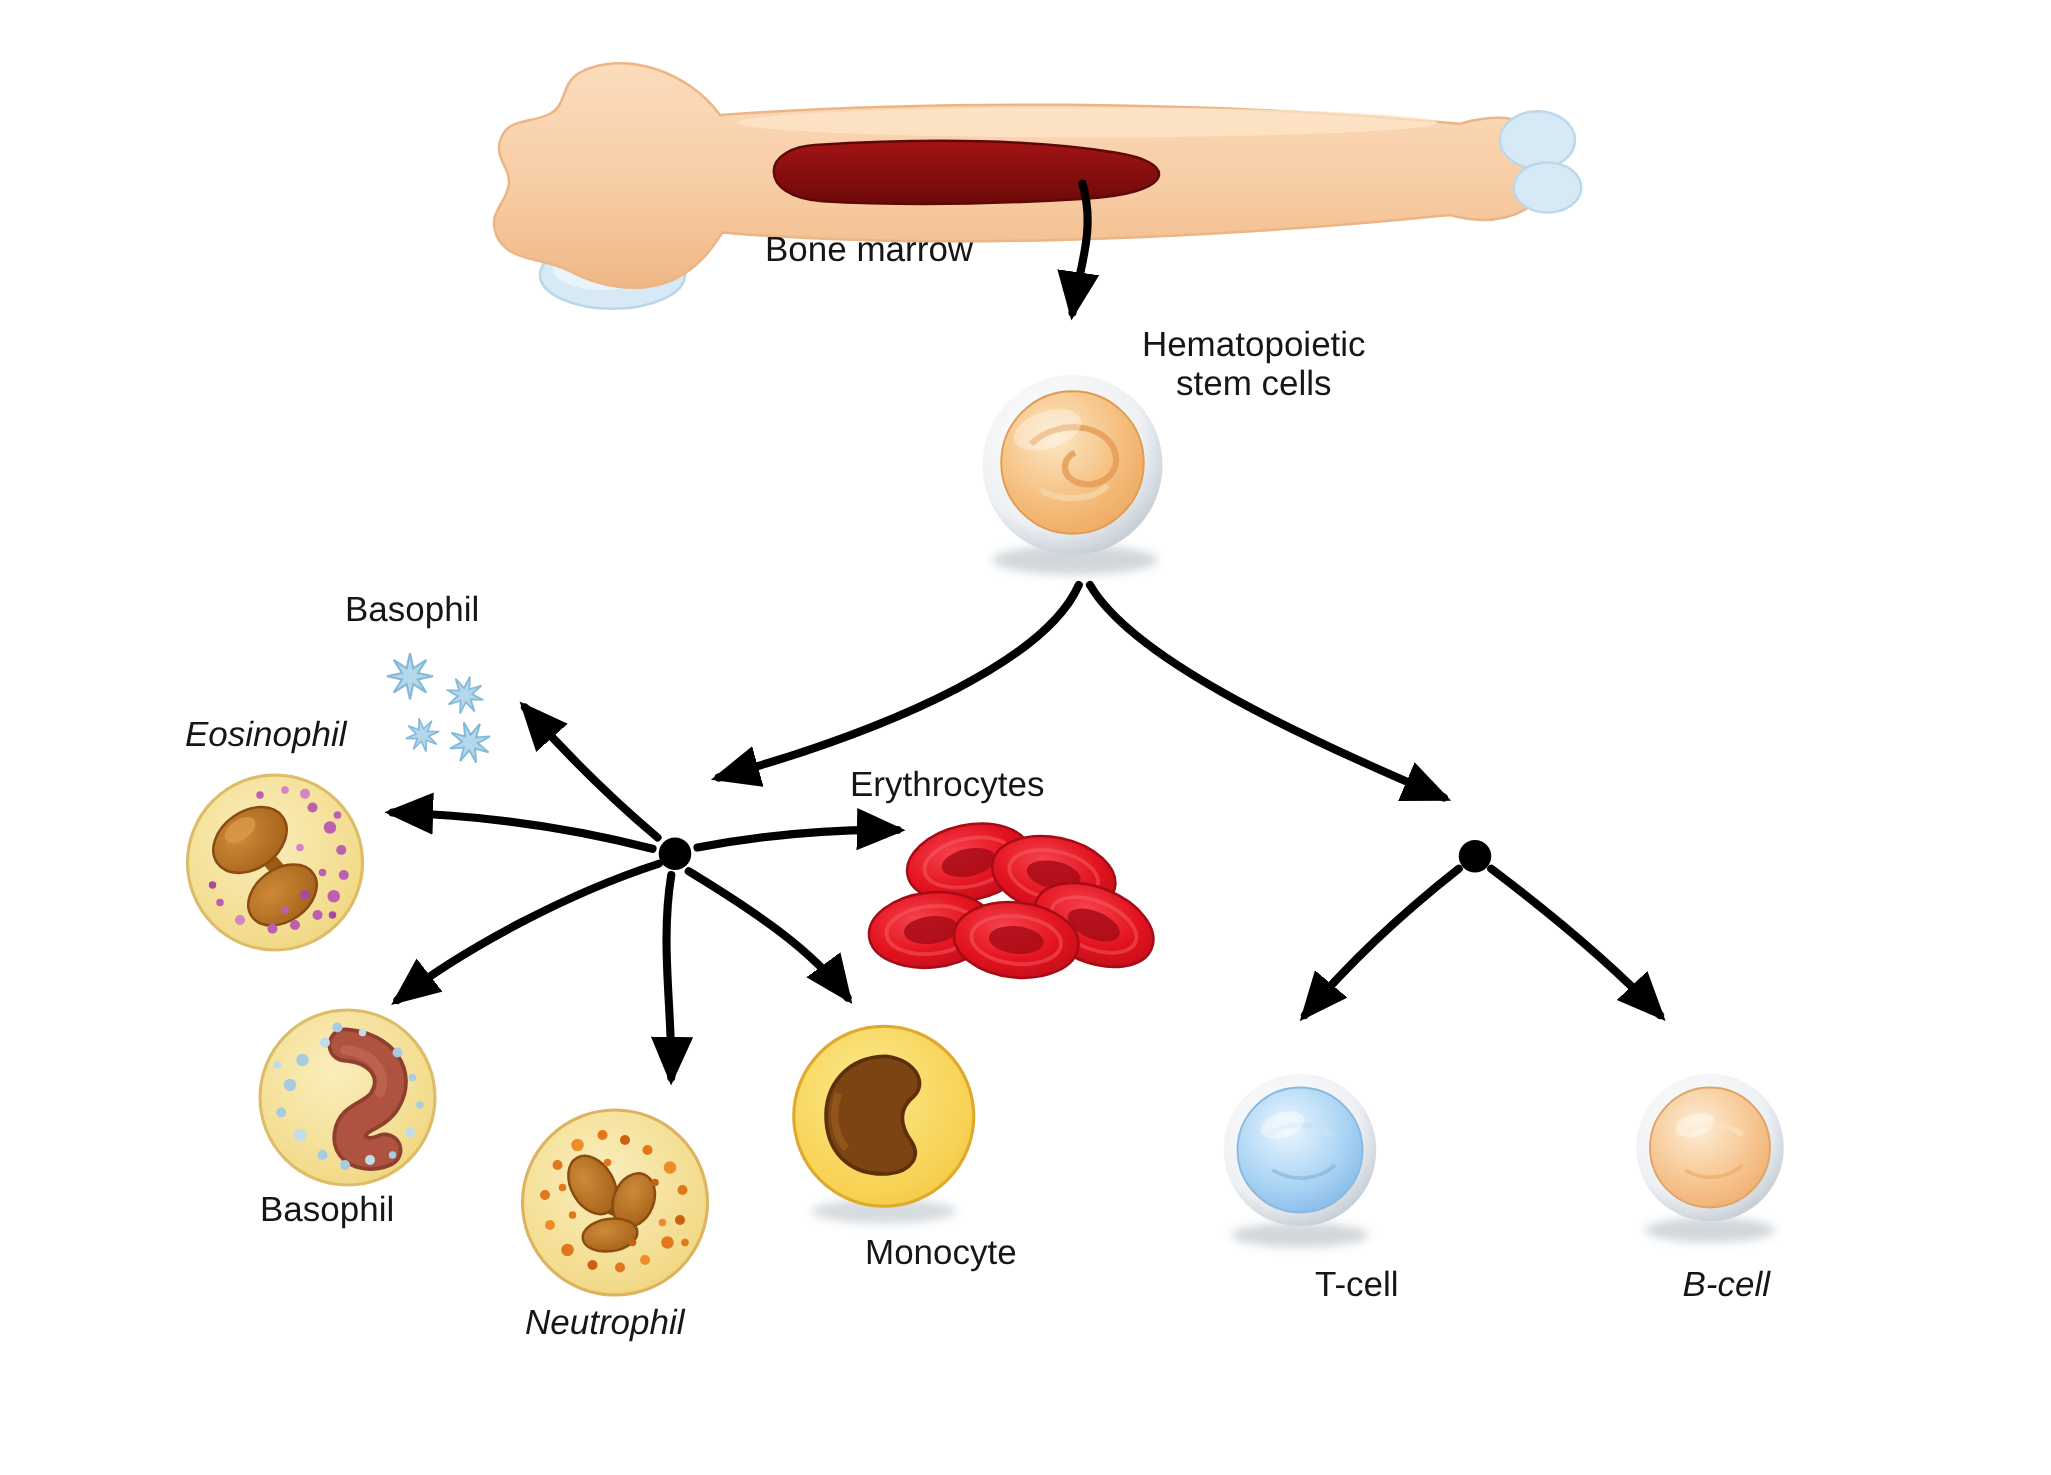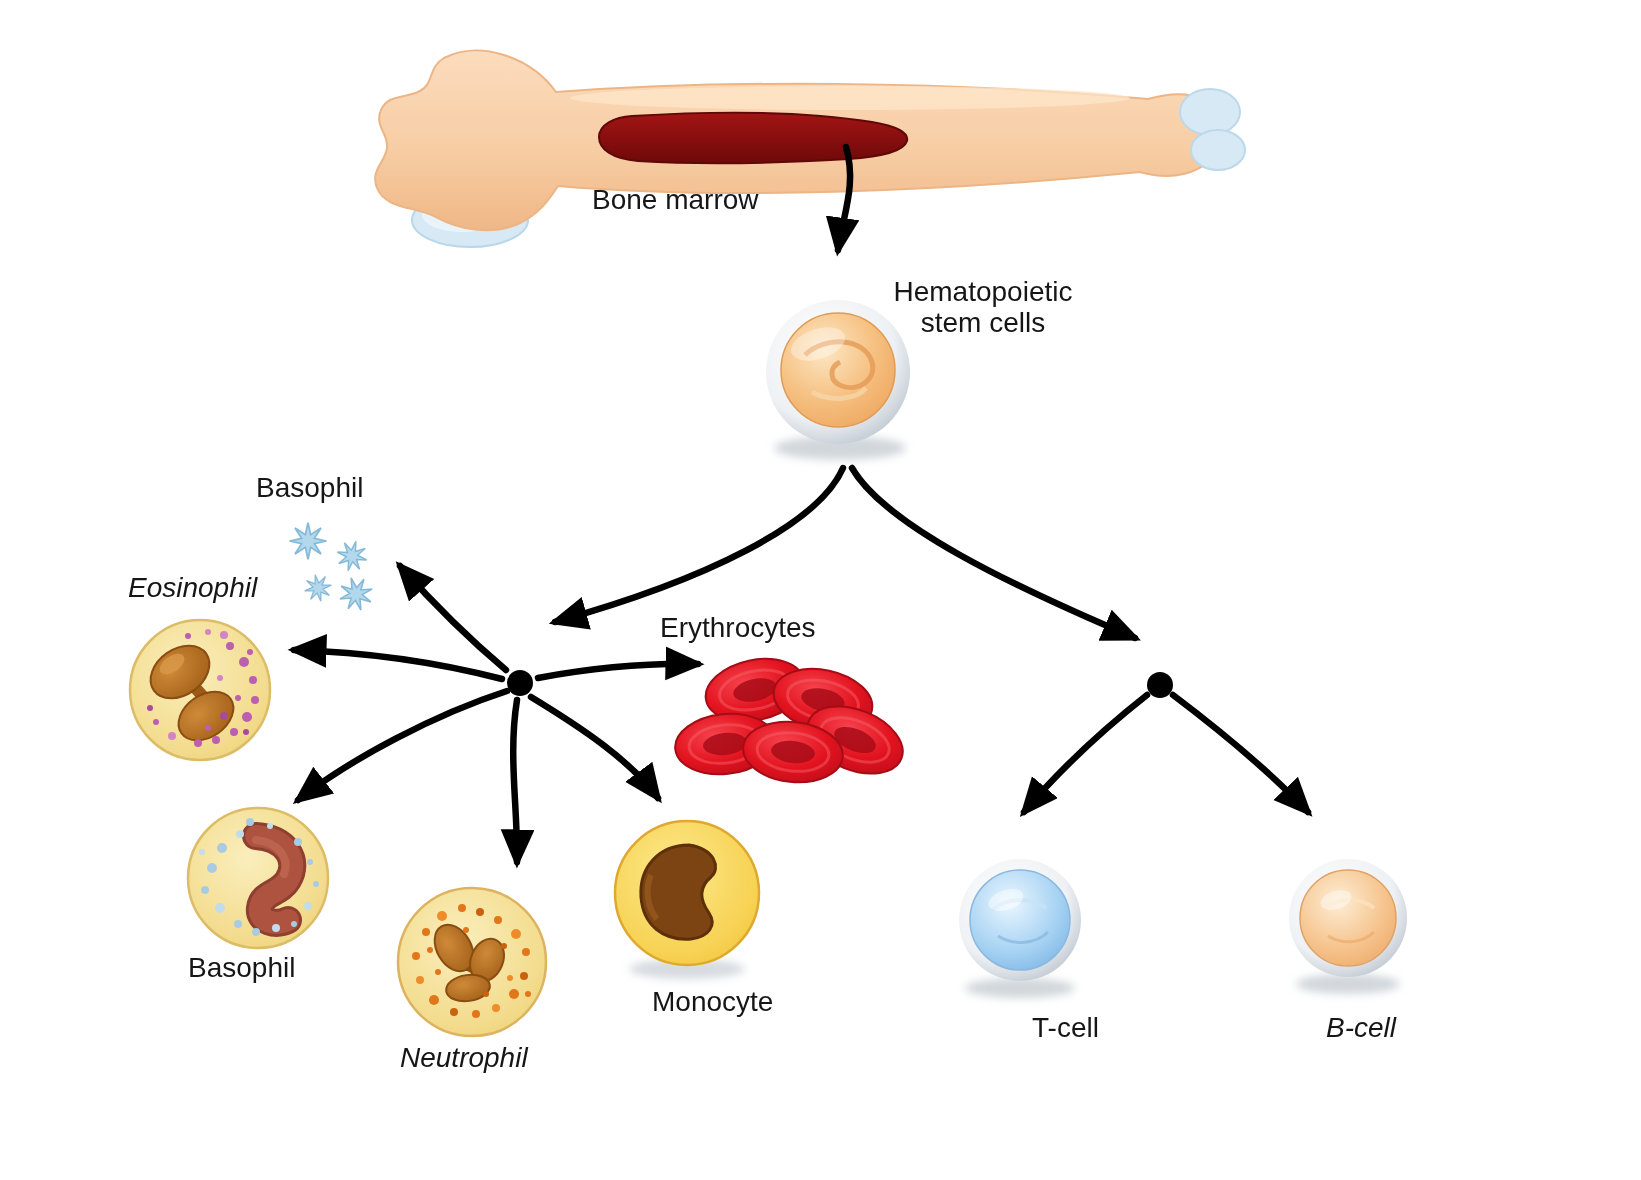--- a/index.html
+++ b/index.html
@@ -2,20 +2,21 @@
 <html><head>
 <meta charset="utf-8">
 <style>
   html,body{margin:0;padding:0;background:#ffffff;}
   .stage{
     position:relative;
     width:1610px;height:1180px;
     background:#ffffff;
     overflow:hidden;
     font-family:"Liberation Sans", sans-serif;
+    margin-left:20px;
   }
   .stage svg{position:absolute;left:0;top:0;}
   .label{
     position:absolute;
     font-size:28px;
     line-height:1.12;
     color:#161616;
     white-space:nowrap;
   }
   .label.wrap{white-space:normal;text-align:center;}
@@ -270,23 +271,23 @@
     <ellipse cy="66" rx="52" ry="10" fill="#9aa6b0" opacity="0.45" filter="url(#soft)"></ellipse>
     <circle r="59" fill="url(#shellGrad)"></circle>
     <circle r="48" fill="url(#bGrad)" stroke="#dfa368" stroke-width="1.5"></circle>
     <path d="M -26,-8 C -12,-20 12,-22 26,-10" fill="none" stroke="#fbe0bc" stroke-width="4" opacity="0.85"></path>
     <path d="M -20,18 C -4,28 16,24 26,14" fill="none" stroke="#e8a866" stroke-width="3" opacity="0.6"></path>
     <ellipse cx="-12" cy="-18" rx="16" ry="9" fill="#ffffff" opacity="0.4" transform="rotate(-16 -12 -18)"></ellipse>
   </g>
 </svg>
 
 <div class="label" style="left:592px;top:184px;">Bone marrow</div>
-<div class="label wrap" style="left:878px;top:276px;width:210px;">Hematopoietic stem cells</div>
+<div class="label wrap" style="left:878px;top:260px;width:210px;">Hematopoietic stem cells</div>
 <div class="label" style="left:256px;top:472px;">Basophil</div>
 <div class="label" style="left:128px;top:572px;font-style:italic;">Eosinophil</div>
 <div class="label" style="left:660px;top:612px;">Erythrocytes</div>
 <div class="label" style="left:188px;top:952px;">Basophil</div>
 <div class="label" style="left:400px;top:1042px;font-style:italic;">Neutrophil</div>
-<div class="label" style="left:652px;top:986px;">Monocyte</div>
+<div class="label" style="left:672px;top:986px;">Monocyte</div>
 <div class="label" style="left:1032px;top:1012px;">T-cell</div>
 <div class="label" style="left:1326px;top:1012px;font-style:italic;">B-cell</div>
 
 </div>
 
 </body></html>

